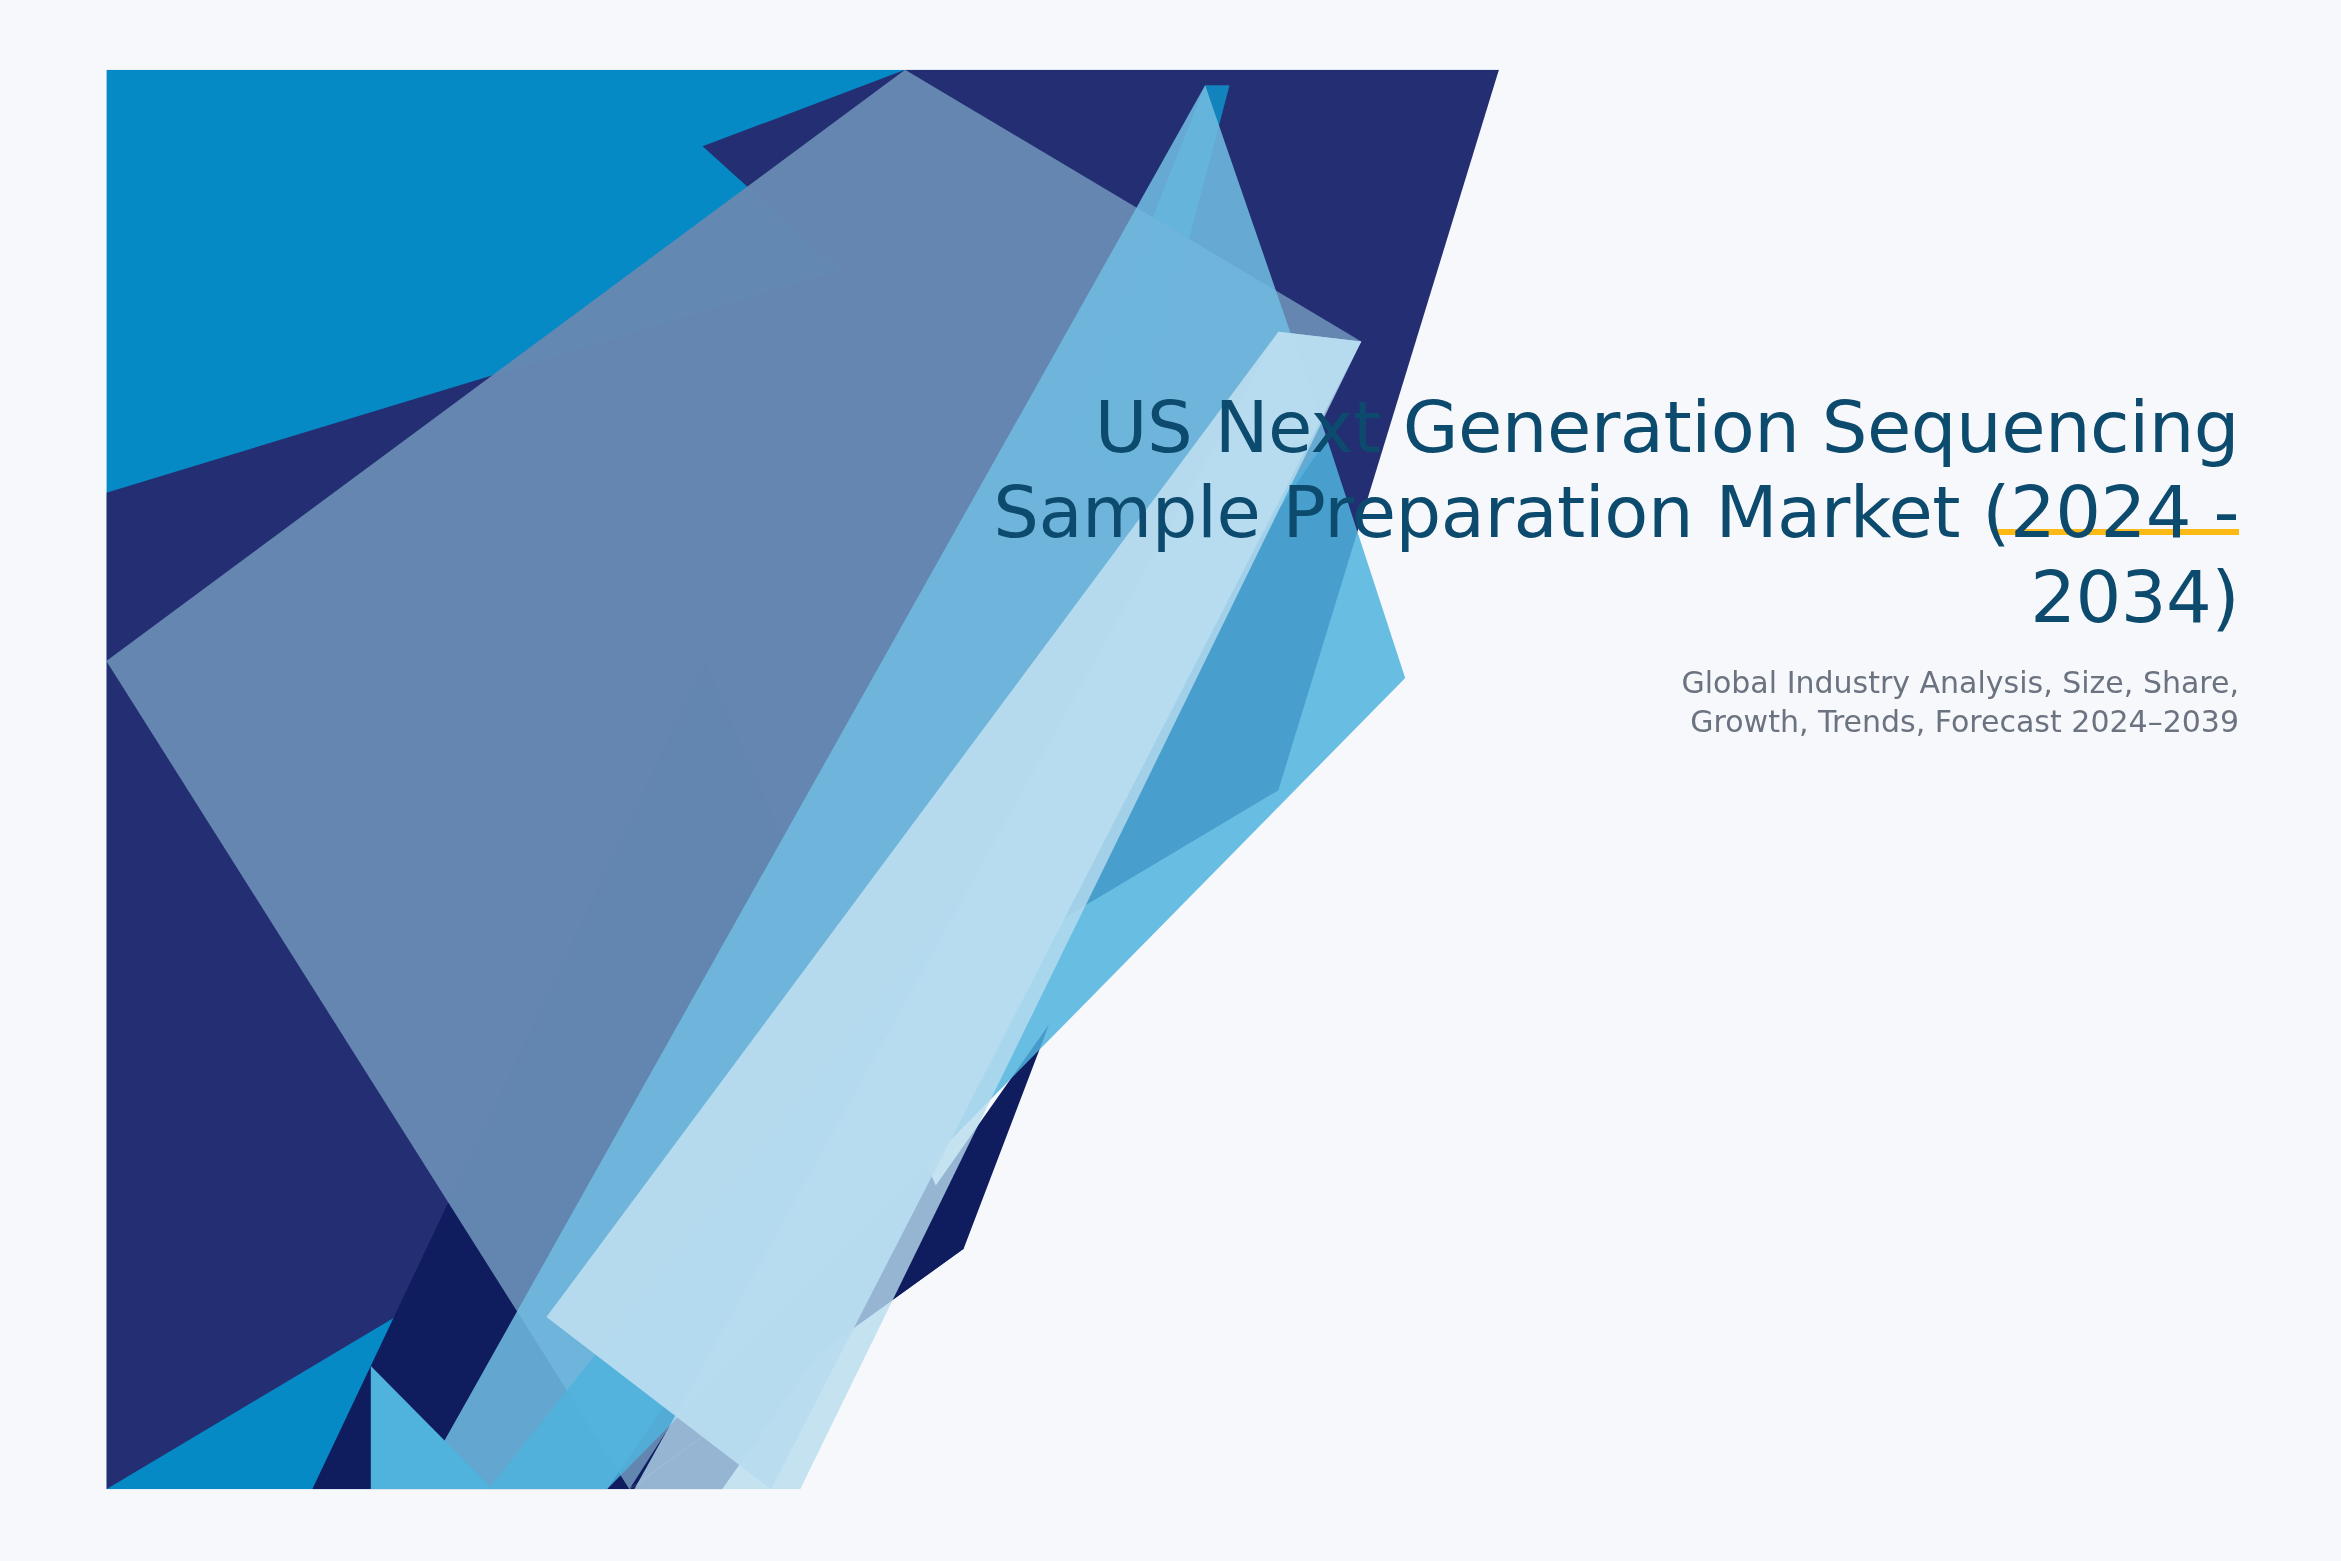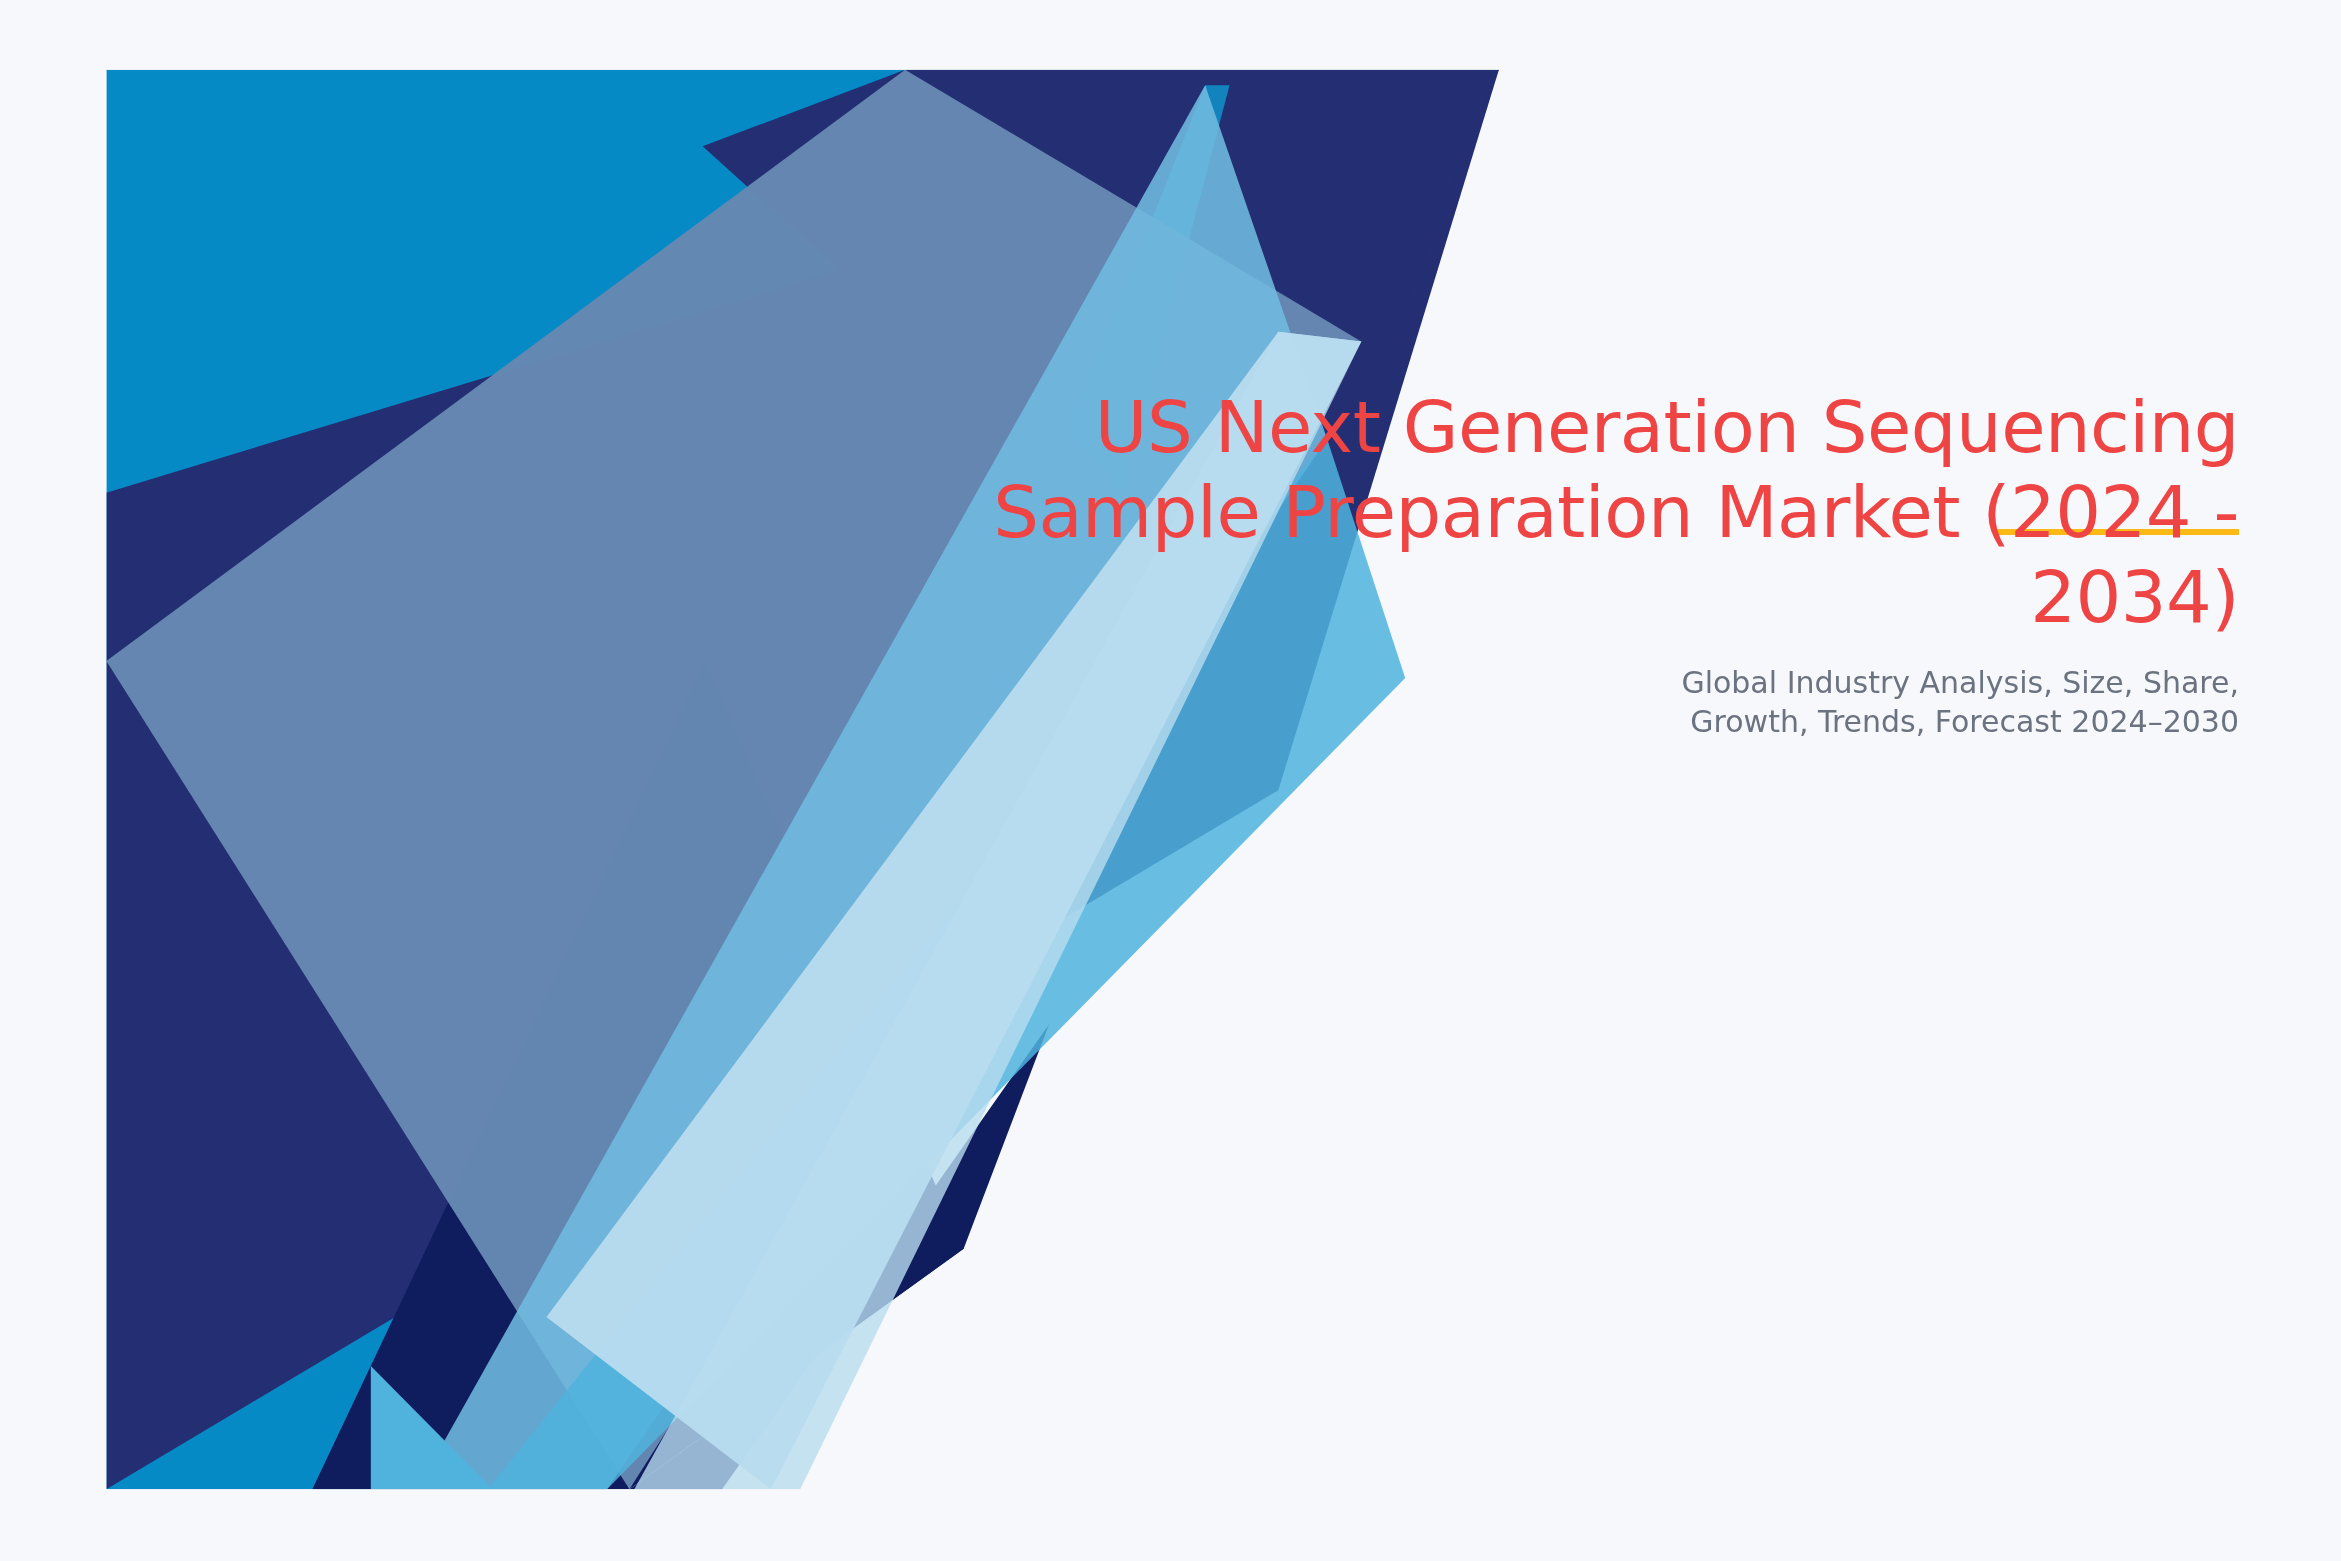--- a/index.html
+++ b/index.html
@@ -30,21 +30,21 @@
     top: 385px;
     width: 1312px;
     text-align: right;
   }
   #title {
     margin: 0;
     font-family: "DejaVu Sans", "Liberation Sans", sans-serif;
     font-size: 72px;
     line-height: 1.18;
     font-weight: 400;
-    color: #ef4444;
+    color: #0c4a6e;
     letter-spacing: -0.5px;
     white-space: pre-line;
   }
   #subtitle {
     margin: 0;
     padding-top: 23.4px;
     font-family: "DejaVu Sans", "Liberation Sans", sans-serif;
     font-size: 30px;
     line-height: 1.30;
     font-weight: 400;
@@ -96,17 +96,17 @@
     <polygon points="2590,1340 3072,143 3072,143" fill="#232f72"></polygon>
   </svg>
 
   <div id="accent-bar"></div>
 
   <div id="text-block">
     <h1 id="title">US Next Generation Sequencing
 Sample Preparation Market (2024 -
 2034)</h1>
     <p id="subtitle">Global Industry Analysis, Size, Share,
-Growth, Trends, Forecast 2024–2030</p>
+Growth, Trends, Forecast 2024–2039</p>
   </div>
 
 </div>
 
 
 </body></html>

